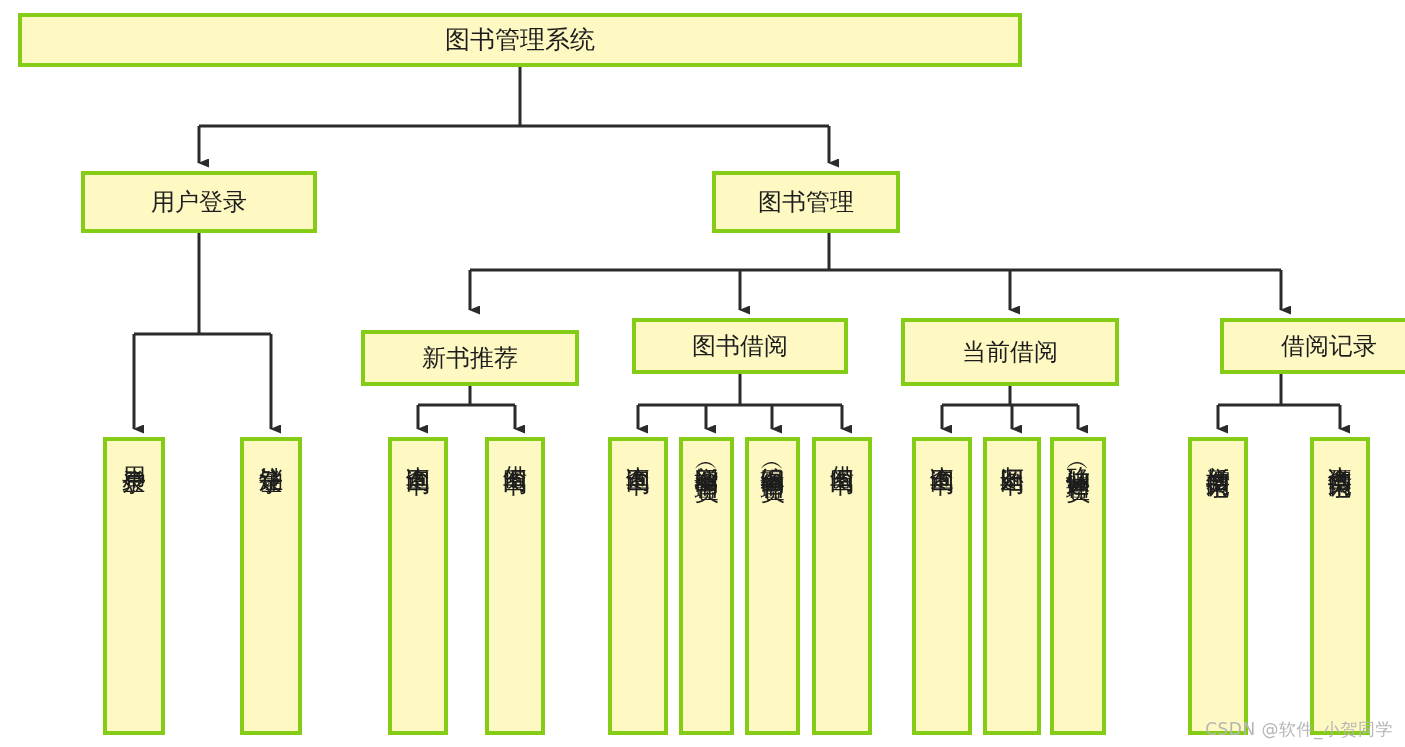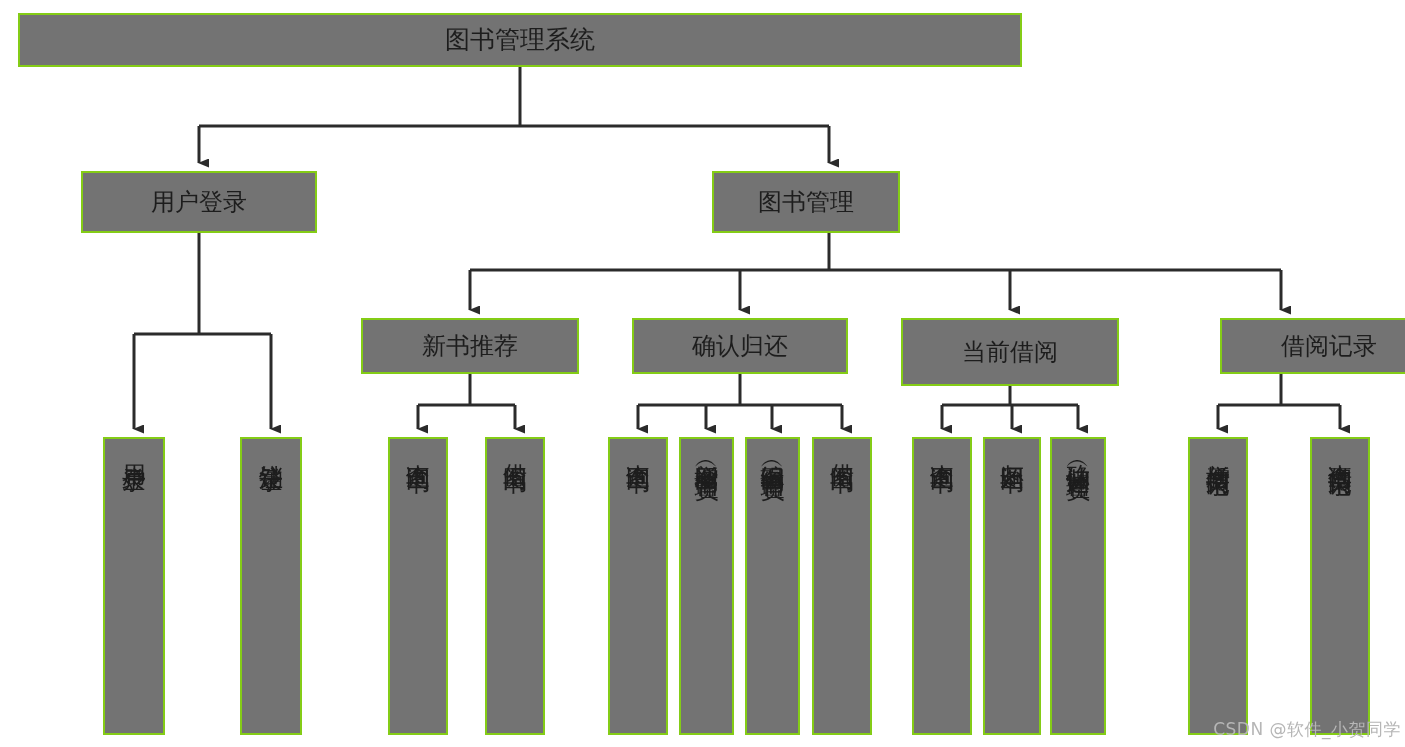--- a/index.html
+++ b/index.html
@@ -23,22 +23,22 @@
     position: absolute;
     left: 0;
     top: 0;
     width: 1405px;
     height: 747px;
     pointer-events: none;
   }
   .node {
     position: absolute;
     box-sizing: border-box;
-    background: #737373;
-    border: 2px solid #84cc16;
+    background: #fef9c3;
+    border: 4px solid #84cc16;
     display: flex;
     align-items: center;
     justify-content: center;
     overflow: hidden;
   }
   .node-label {
     display: block;
     text-align: center;
     color: #1d1d1d;
     line-height: 1.12;
@@ -61,21 +61,21 @@
     writing-mode: vertical-rl;
     text-orientation: upright;
     font-size: 24px;
     letter-spacing: 2px;
     line-height: 1;
     white-space: nowrap;
     max-height: 284px;
   }
   #watermark {
     position: absolute;
-    right: 4px;
+    right: 12px;
     bottom: 6px;
     font-size: 17px;
     color: #b6b6b6;
     letter-spacing: 0.5px;
     white-space: nowrap;
   }
 </style>
 </head>
 <body>
 
@@ -135,25 +135,25 @@
     <span class="node-label">图书管理系统</span>
   </div>
 
   <div class="node level-two" style="left:81px; top:171px; width:236px; height:62px;">
     <span class="node-label">用户登录</span>
   </div>
   <div class="node level-two" style="left:712px; top:171px; width:188px; height:62px;">
     <span class="node-label">图书管理</span>
   </div>
 
-  <div class="node level-three" style="left:361px; top:318px; width:218px; height:56px;">
+  <div class="node level-three" style="left:361px; top:330px; width:218px; height:56px;">
     <span class="node-label">新书推荐</span>
   </div>
   <div class="node level-three" style="left:632px; top:318px; width:216px; height:56px;">
-    <span class="node-label">确认归还</span>
+    <span class="node-label">图书借阅</span>
   </div>
   <div class="node level-three" style="left:901px; top:318px; width:218px; height:68px;">
     <span class="node-label">当前借阅</span>
   </div>
   <div class="node level-three" style="left:1172px; top:318px; width:218px; height:56px;margin-left:48px;">
     <span class="node-label">借阅记录</span>
   </div>
 
   <div class="node leaf" style="left:103px; top:437px; width:62px; height:298px;">
     <span class="node-label">用户登录</span>

